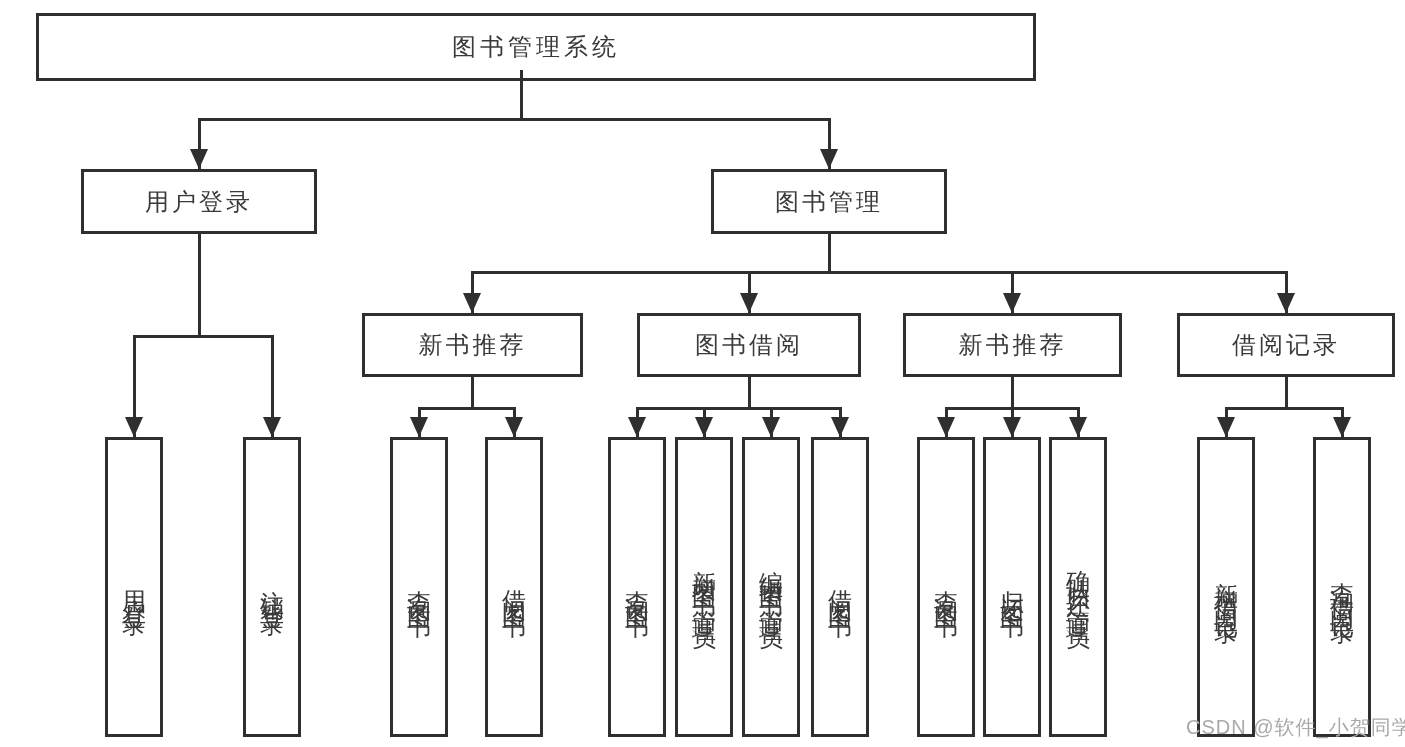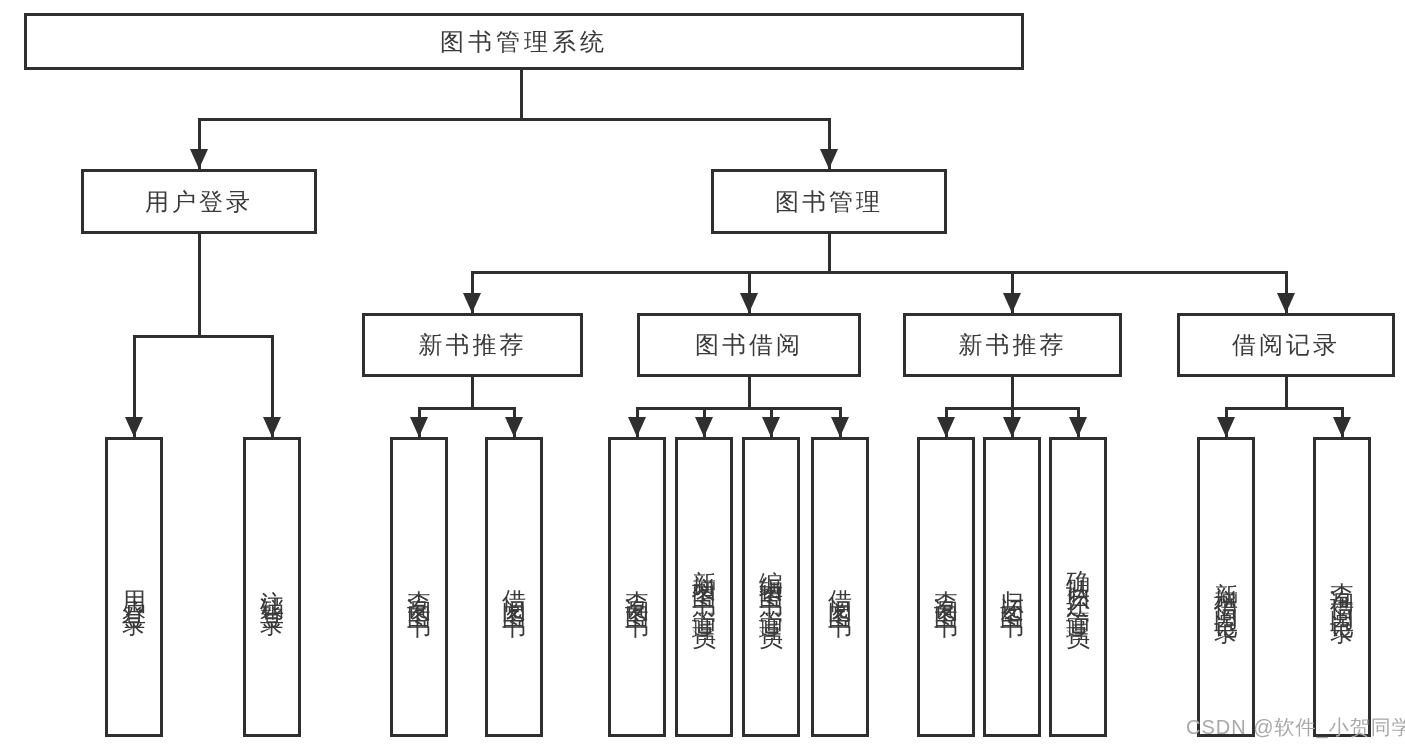--- a/index.html
+++ b/index.html
@@ -60,21 +60,21 @@
     color: #a9a9a9;
     letter-spacing: 1px;
     white-space: nowrap;
   }
 </style>
 </head>
 <body>
 
 <div id="canvas">
 
-  <div class="node" style="left:24px; top:13px; width:1000px; height:57px; letter-spacing:4px;">图书管理系统</div>
+  <div class="node" style="left:36px; top:13px; width:1000px; height:68px; letter-spacing:4px;">图书管理系统</div>
 
   <div class="vline" style="left:520px; top:70px; height:51px;"></div>
   <div class="hline" style="left:198px; top:118px; width:633px;"></div>
   <div class="vline" style="left:198px; top:118px; height:51px;"></div>
   <div class="vline" style="left:828px; top:118px; height:51px;"></div>
   <div class="arrow" style="left:190px; top:149px;"></div>
   <div class="arrow" style="left:820px; top:149px;"></div>
 
   <div class="node" style="left:81px; top:169px; width:236px; height:65px;">用户登录</div>
   <div class="node" style="left:711px; top:169px; width:236px; height:65px;text-align:right;">图书管理</div>

